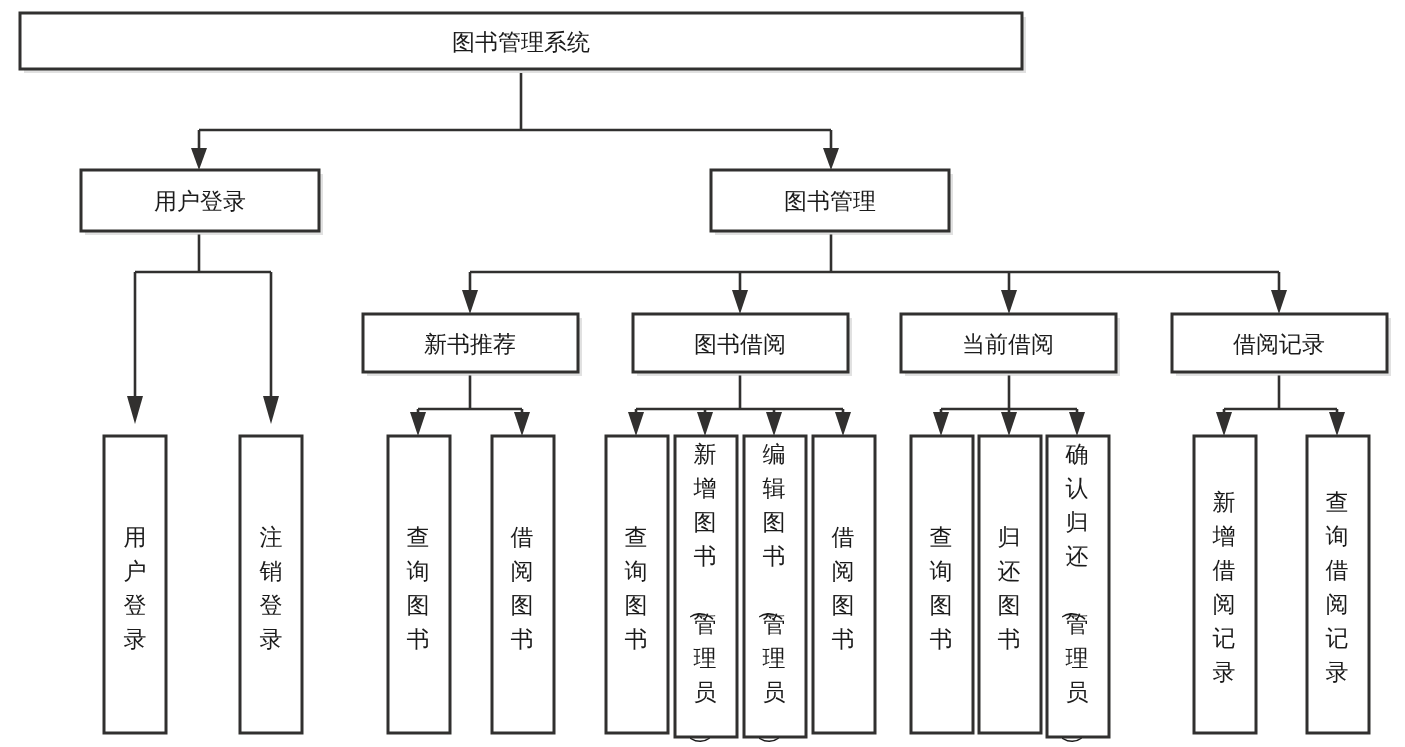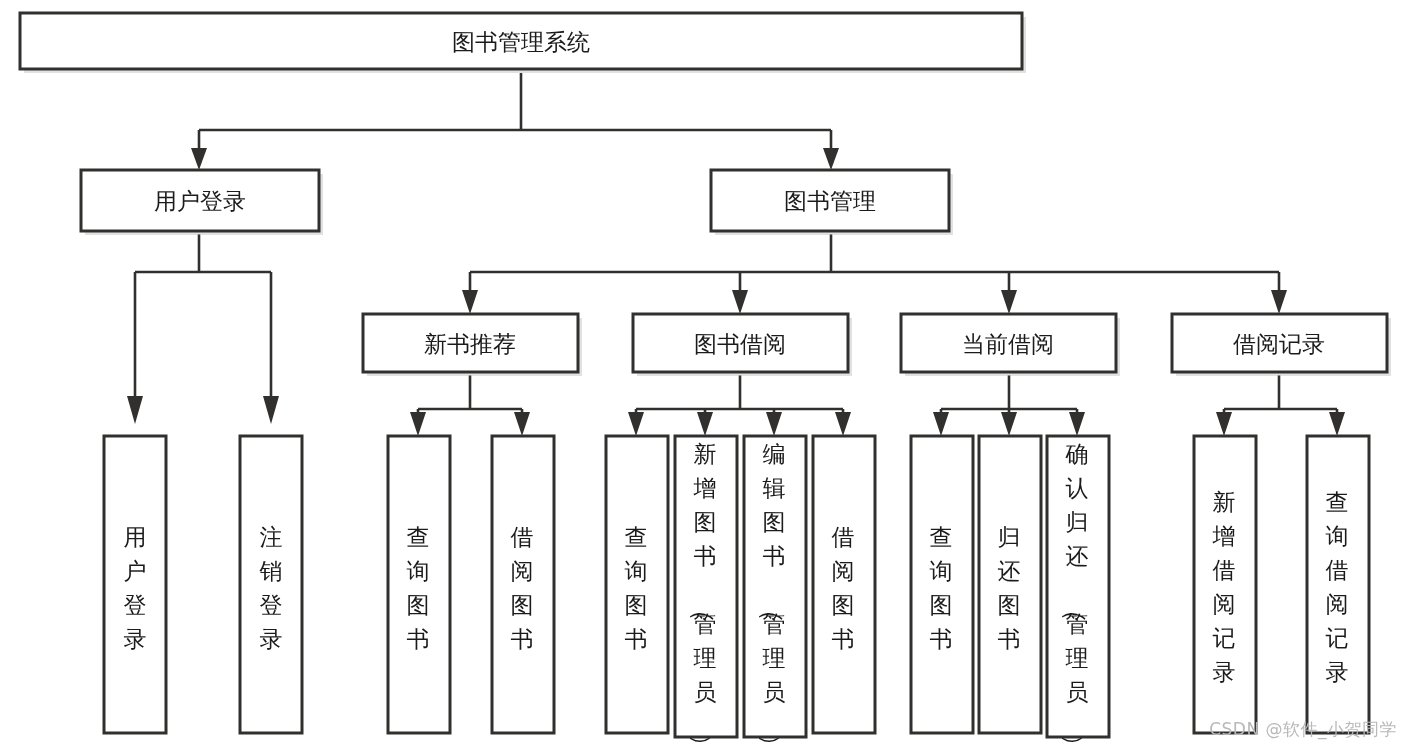--- a/index.html
+++ b/index.html
@@ -227,14 +227,13 @@
       <rect class="node-rect" x="1194" y="436" width="62" height="297"></rect>
       <text class="node-label-v" x="1224" y="510"><tspan x="1224" y="510">新</tspan><tspan x="1224" y="544">增</tspan><tspan x="1224" y="578">借</tspan><tspan x="1224" y="612">阅</tspan><tspan x="1224" y="646">记</tspan><tspan x="1224" y="680">录</tspan></text>
     </g>
     <g>
       <rect class="node-rect" x="1307" y="436" width="62" height="297"></rect>
       <text class="node-label-v" x="1337" y="510"><tspan x="1337" y="510">查</tspan><tspan x="1337" y="544">询</tspan><tspan x="1337" y="578">借</tspan><tspan x="1337" y="612">阅</tspan><tspan x="1337" y="646">记</tspan><tspan x="1337" y="680">录</tspan></text>
     </g>
 
   </svg>
 
-  <div class="watermark">CSDN @软件_小贺同学</div>
 </div>
 
 </body></html>

